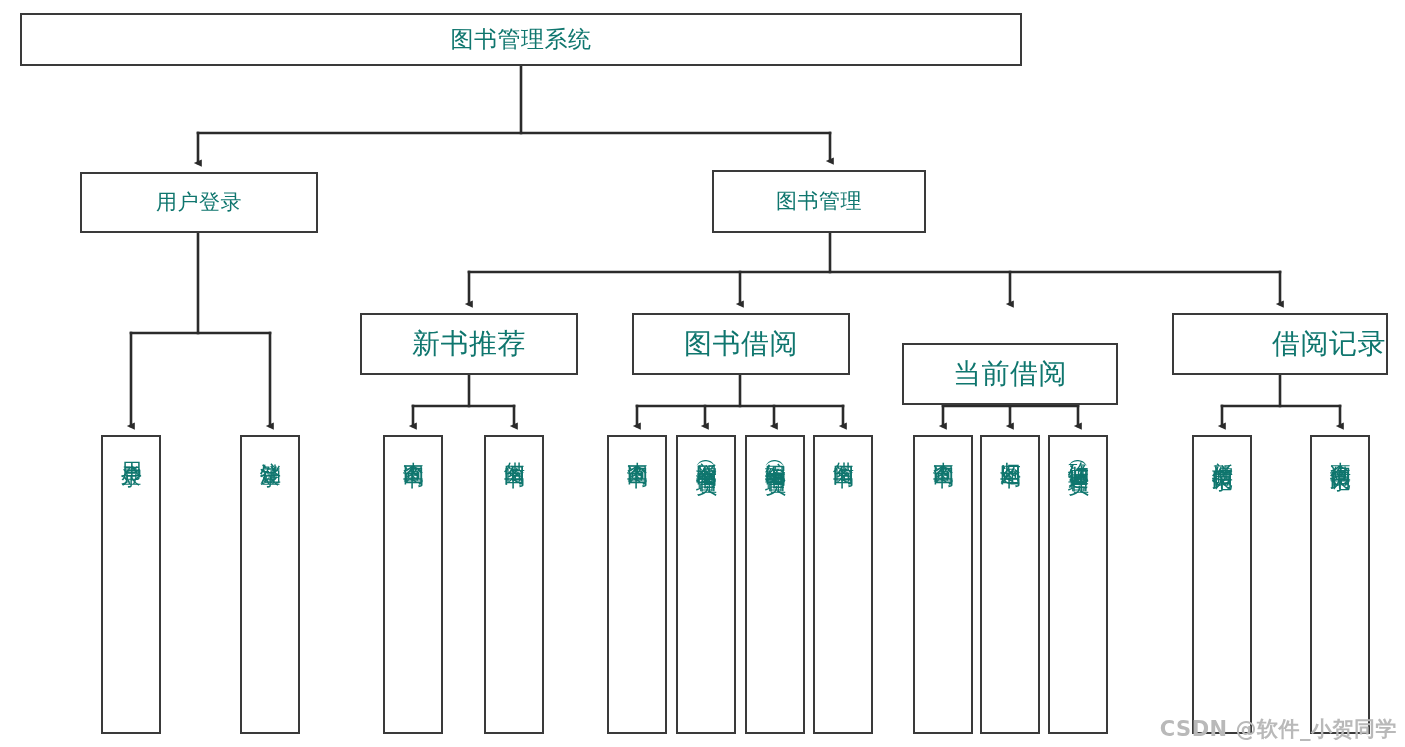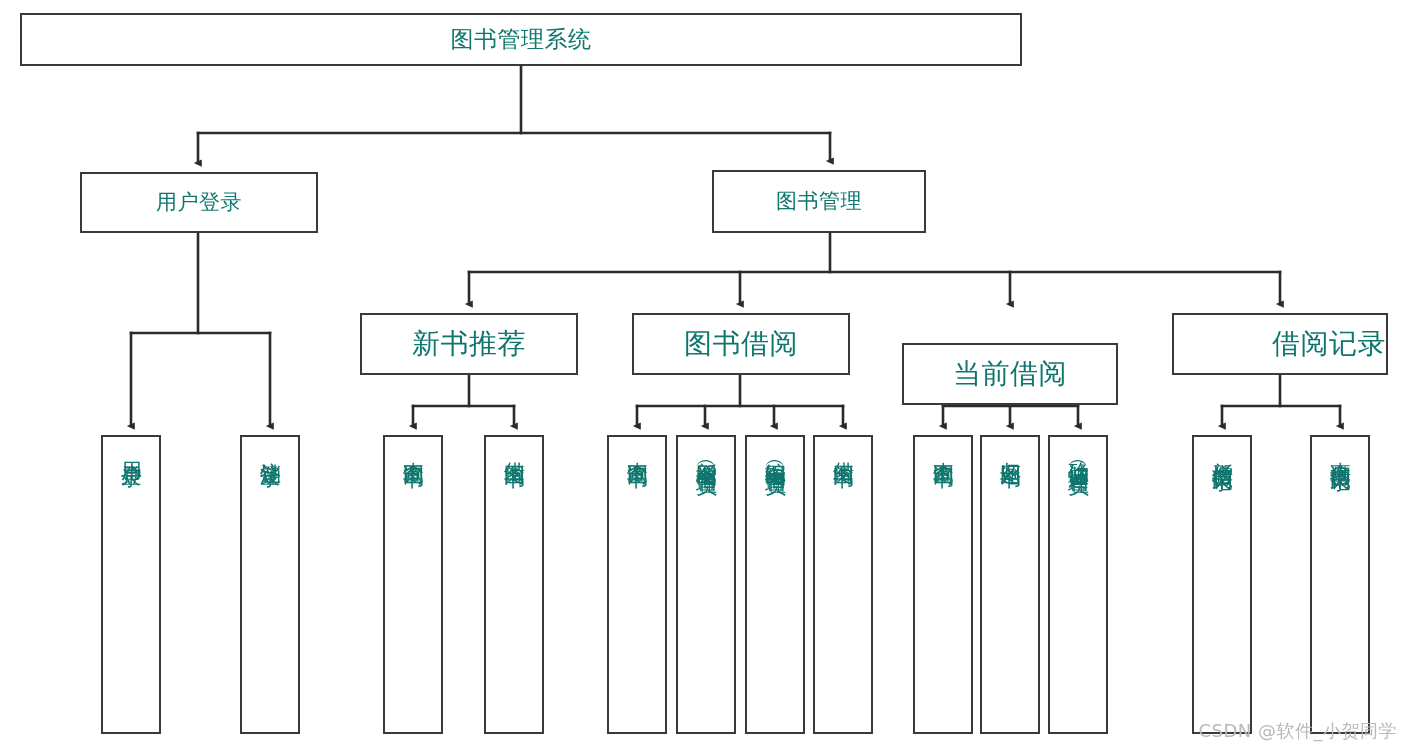--- a/index.html
+++ b/index.html
@@ -46,25 +46,26 @@
     font-size:21px;
     line-height:1.0;
     letter-spacing:2px;
     white-space:nowrap;
   }
 
   .watermark{
     position:absolute;
     right:8px;
     bottom:4px;
-    font-size:18px;
+    font-size:21px;
     color:#b9b9b9;
     z-index:5;
     white-space:nowrap;
     letter-spacing:0.5px;
+    font-weight:bold;
   }
 </style>
 </head>
 <body>
 
 <div id="canvas">
 
   <svg class="wires" viewBox="0 0 1405 747" xmlns="http://www.w3.org/2000/svg">
     <defs>
       <marker id="arrow" markerWidth="9" markerHeight="9" refX="4.2" refY="4.4" orient="auto" markerUnits="userSpaceOnUse">

